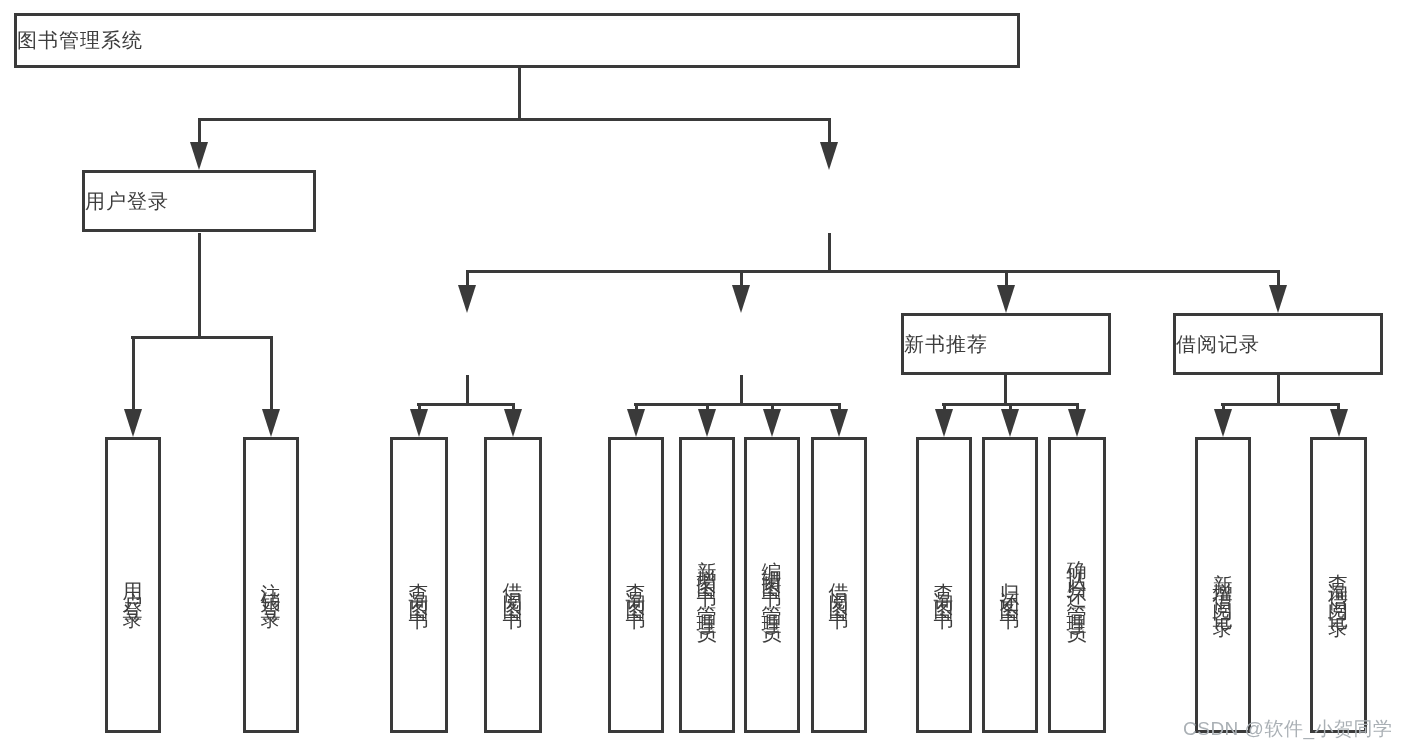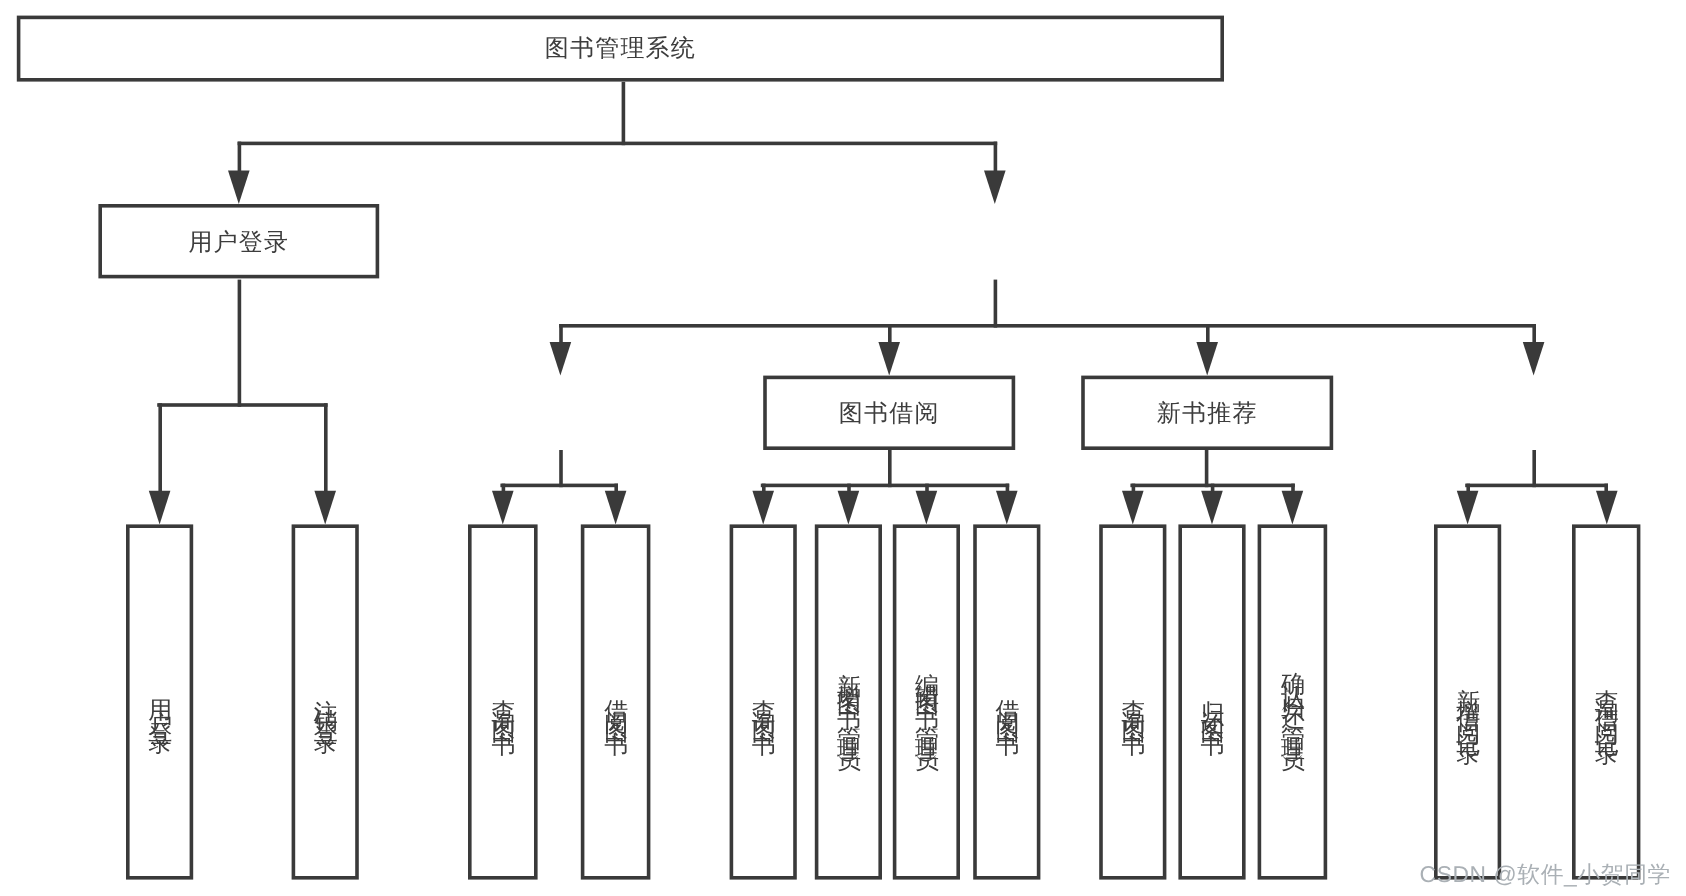--- a/index.html
+++ b/index.html
@@ -6,21 +6,21 @@
   body{
     width:1405px;height:747px;position:relative;overflow:hidden;
     background:#ffffff;
     font-family:"Liberation Sans","DejaVu Sans",sans-serif;
     color:var(--text,#3d3d3d);
   }
   .stage{position:absolute;left:0;top:0;width:1405px;height:747px;}
   .box{
     position:absolute;box-sizing:border-box;
     border:3px solid var(--line,#3a3a3a);background:#ffffff;
-    display:flex;align-items:center;justify-content:center;
+    display:flex;align-items:center;justify-content:flex-start;
     font-size:20px;color:var(--text,#3d3d3d);
     letter-spacing:1px;white-space:nowrap;
   }
   .vbox{
     position:absolute;box-sizing:border-box;top:437px;height:296px;
     border:3px solid var(--line,#3a3a3a);background:#ffffff;
     display:flex;align-items:center;justify-content:center;
   }
   .vbox .vtext{
     writing-mode:vertical-rl;text-orientation:mixed;
@@ -105,25 +105,25 @@
   <div class="arrow" style="left:1330px;top:409px"></div>
 
   <div class="box" style="left:14px;top:13px;width:1006px;height:55px">
     <span>图书管理系统</span>
   </div>
 
   <div class="box" style="left:82px;top:170px;width:234px;height:62px">
     <span>用户登录</span>
   </div>
 
-  <div class="box" style="left:636px;top:313px;width:210px;height:62px">
-    <span>图书借阅</span>
-  </div>
   <div class="box" style="left:901px;top:313px;width:210px;height:62px">
     <span>新书推荐</span>
+  </div>
+  <div class="box" style="left:1173px;top:313px;width:210px;height:62px">
+    <span>借阅记录</span>
   </div>
 
   <div class="vbox" style="left:105px;width:56px">
     <span class="vtext">用户登录</span>
   </div>
   <div class="vbox" style="left:243px;width:56px">
     <span class="vtext">注销登录</span>
   </div>
 
   <div class="vbox" style="left:390px;width:58px">

